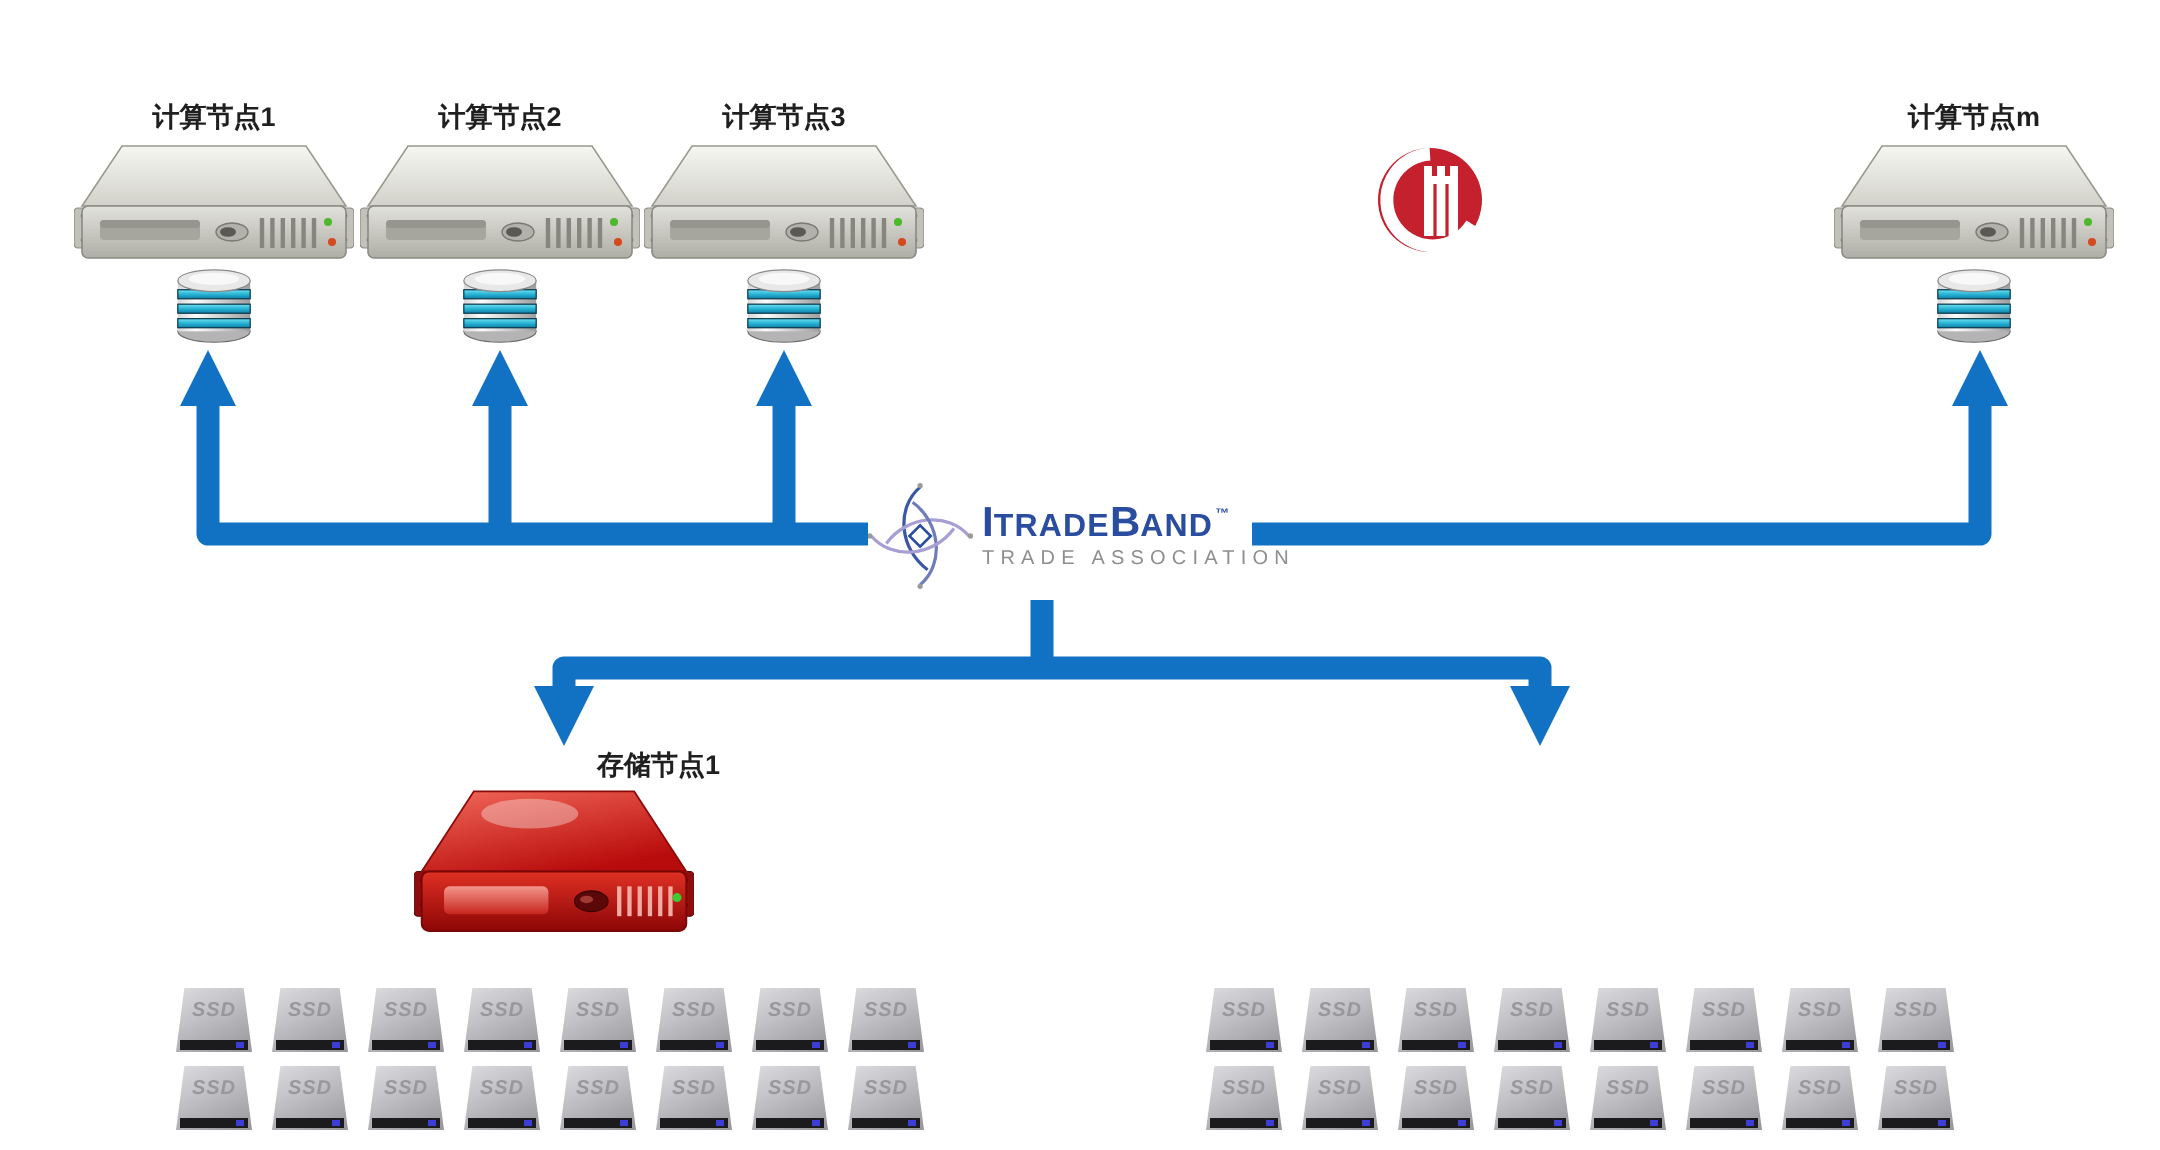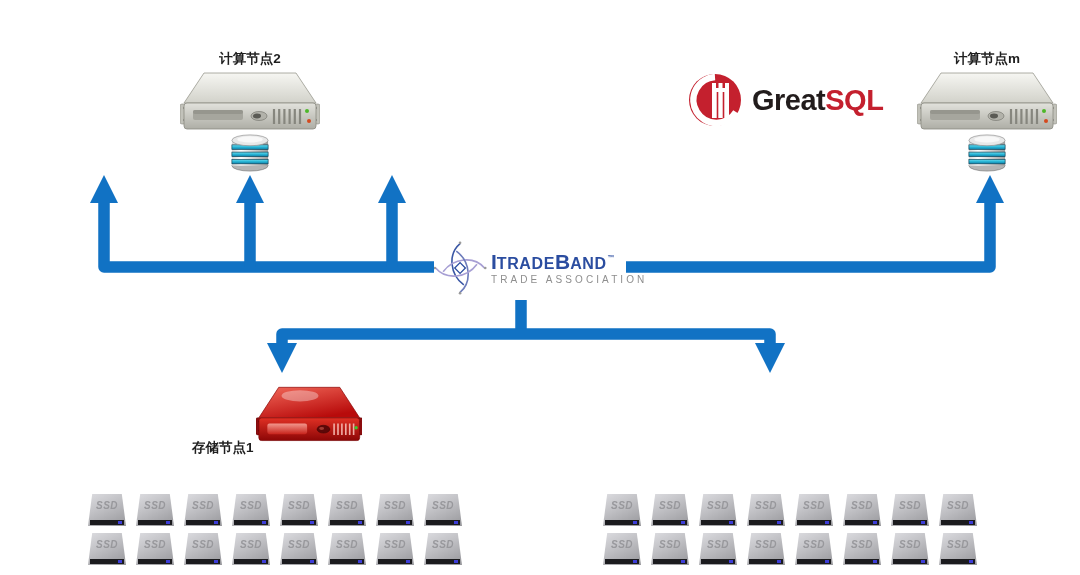--- a/index.html
+++ b/index.html
@@ -23,21 +23,21 @@
   .ib-word .sm { font-size:16px; letter-spacing:.6px; }
   .ib-word sup { font-size:7px; position:relative; top:-9px; margin-left:1px; }
   .ib-sub { font-size:10px; letter-spacing:3.1px; color:var(--infiniband-gray); font-weight:500; margin-top:2px; white-space:nowrap; }
 
   .greatsql { position:absolute; left:688px; top:72px; display:flex; align-items:center; gap:7px; }
   .gs-icon { width:57px; height:56px; }
   .gs-text { font-size:29px; font-weight:800; letter-spacing:-.5px; line-height:1; }
   .gs-black { color:var(--greatsql-dark); }
   .gs-red { color:var(--greatsql-red); }
 
-  .storage-node { position:absolute; top:374px; width:170px; display:flex; }
+  .storage-node { position:absolute; top:374px; width:170px; display:flex; flex-direction:column; }
   .storage-node .node-label { align-self:flex-end; padding-right:2px; }
   .storage-node svg.srv-red { width:140px; height:82px; margin:0 auto; }
 
   .disk-grid { position:absolute; top:494px; display:grid; gap:7px 10px;margin-left:20px; }
   .disk { position:relative; width:38px; height:32px; }
   .disk-body-shape { position:absolute; inset:0; clip-path:polygon(11% 0,89% 0,100% 100%,0 100%);
     background:linear-gradient(155deg,#dcdce0 0%,#c2c2c6 40%,#96969a 100%); }
   .disk-label { position:absolute; left:0; right:0; top:6px; text-align:center; font-size:10px; font-weight:700;
     font-style:italic; color:#98989c; letter-spacing:.5px; z-index:2; }
   .disk-bar { position:absolute; left:6%; right:6%; bottom:1px; height:5px; background:#1b1b1e; z-index:2; }
@@ -160,22 +160,40 @@
     <g class="head">
       <polygon points="90,203 118,203 104,175"></polygon>
       <polygon points="236,203 264,203 250,175"></polygon>
       <polygon points="378,203 406,203 392,175"></polygon>
       <polygon points="976,203 1004,203 990,175"></polygon>
       <polygon points="267,343 297,343 282,373"></polygon>
       <polygon points="755,343 785,343 770,373"></polygon>
     </g>
   </svg>
 
+  <div class="compute-node" style="left:37px">
+    <div class="node-label">计算节点1</div>
+    <svg class="srv">
+        <use href="#sym-gray-server"></use>
+      </svg>
+    <svg class="cyl">
+        <use href="#sym-cylinder"></use>
+      </svg>
+  </div>
   <div class="compute-node" style="left:180px">
     <div class="node-label">计算节点2</div>
+    <svg class="srv">
+        <use href="#sym-gray-server"></use>
+      </svg>
+    <svg class="cyl">
+        <use href="#sym-cylinder"></use>
+      </svg>
+  </div>
+  <div class="compute-node" style="left:322px">
+    <div class="node-label">计算节点3</div>
     <svg class="srv">
         <use href="#sym-gray-server"></use>
       </svg>
     <svg class="cyl">
         <use href="#sym-cylinder"></use>
       </svg>
   </div>
   <div class="compute-node" style="left:917px">
     <div class="node-label">计算节点m</div>
     <svg class="srv">
@@ -192,21 +210,20 @@
       <path d="M27,5 A23,23 0 1 0 48,40" fill="none" stroke="#ffffff" stroke-width="6.5"></path>
       <g>
         <rect x="24" y="16" width="17" height="30" fill="#ffffff"></rect>
         <rect x="24" y="11" width="4" height="6" fill="#ffffff"></rect>
         <rect x="30.5" y="11" width="4" height="6" fill="#ffffff"></rect>
         <rect x="37" y="11" width="4" height="6" fill="#ffffff"></rect>
         <line x1="29.5" y1="20" x2="29.5" y2="46" stroke="#c4202e" stroke-width="1.6"></line>
         <line x1="35.5" y1="20" x2="35.5" y2="46" stroke="#c4202e" stroke-width="1.6"></line>
       </g>
     </svg>
-    <div class="gs-text"><span class="gs-black">Great</span><span class="gs-red">SQL</span></div>
   </div>
 
   <div class="ib-logo">
     <svg class="ib-icon" viewBox="0 0 56 66">
       <g transform="translate(0,3)">
         <use href="#ibArm" color="#3a57a5"></use>
         <use href="#ibArm" color="#a79fd4" transform="rotate(90 27 30)"></use>
         <use href="#ibArm" color="#6d7cbb" transform="rotate(180 27 30)"></use>
         <use href="#ibArm" color="#a79fd4" transform="rotate(270 27 30)"></use>
         <rect x="23" y="26" width="8" height="8" fill="none" stroke="#2b4da0" stroke-width="1.4" transform="rotate(45 27 30)"></rect>

